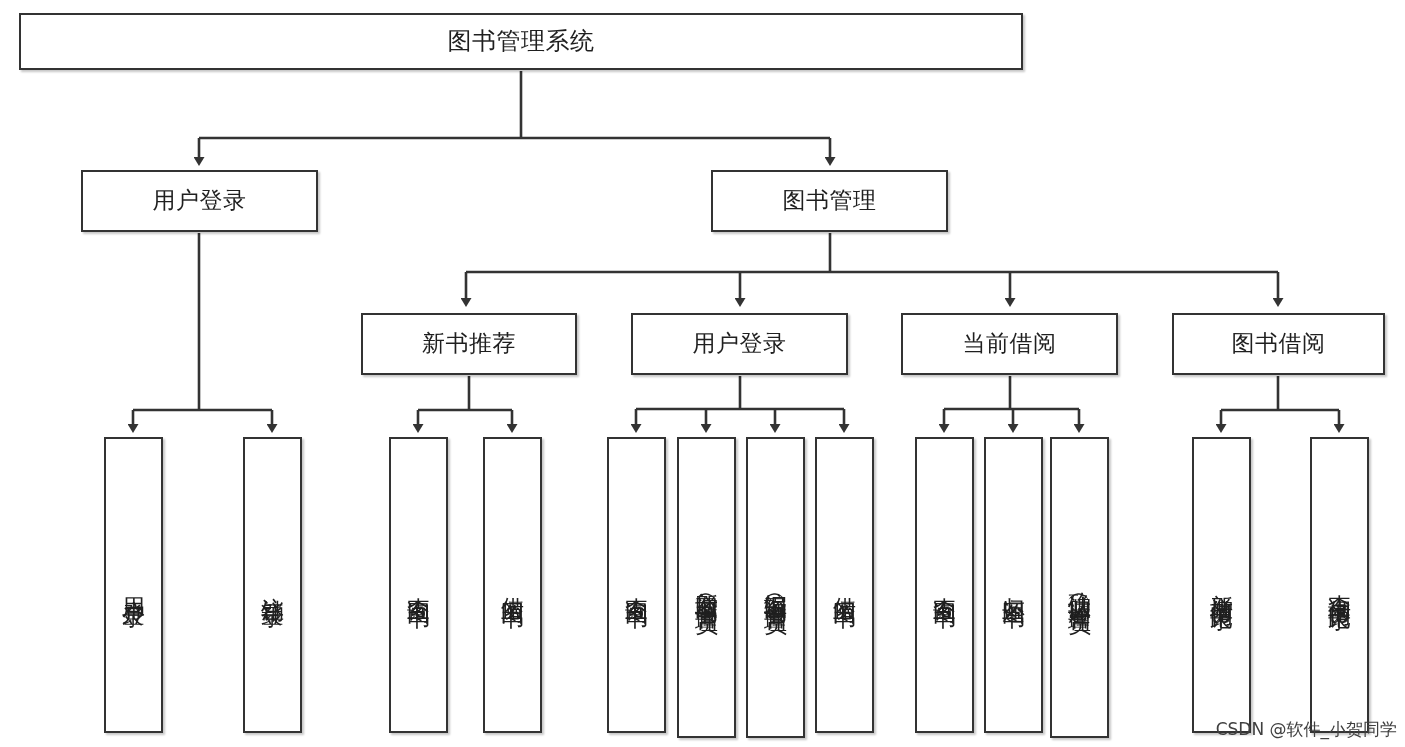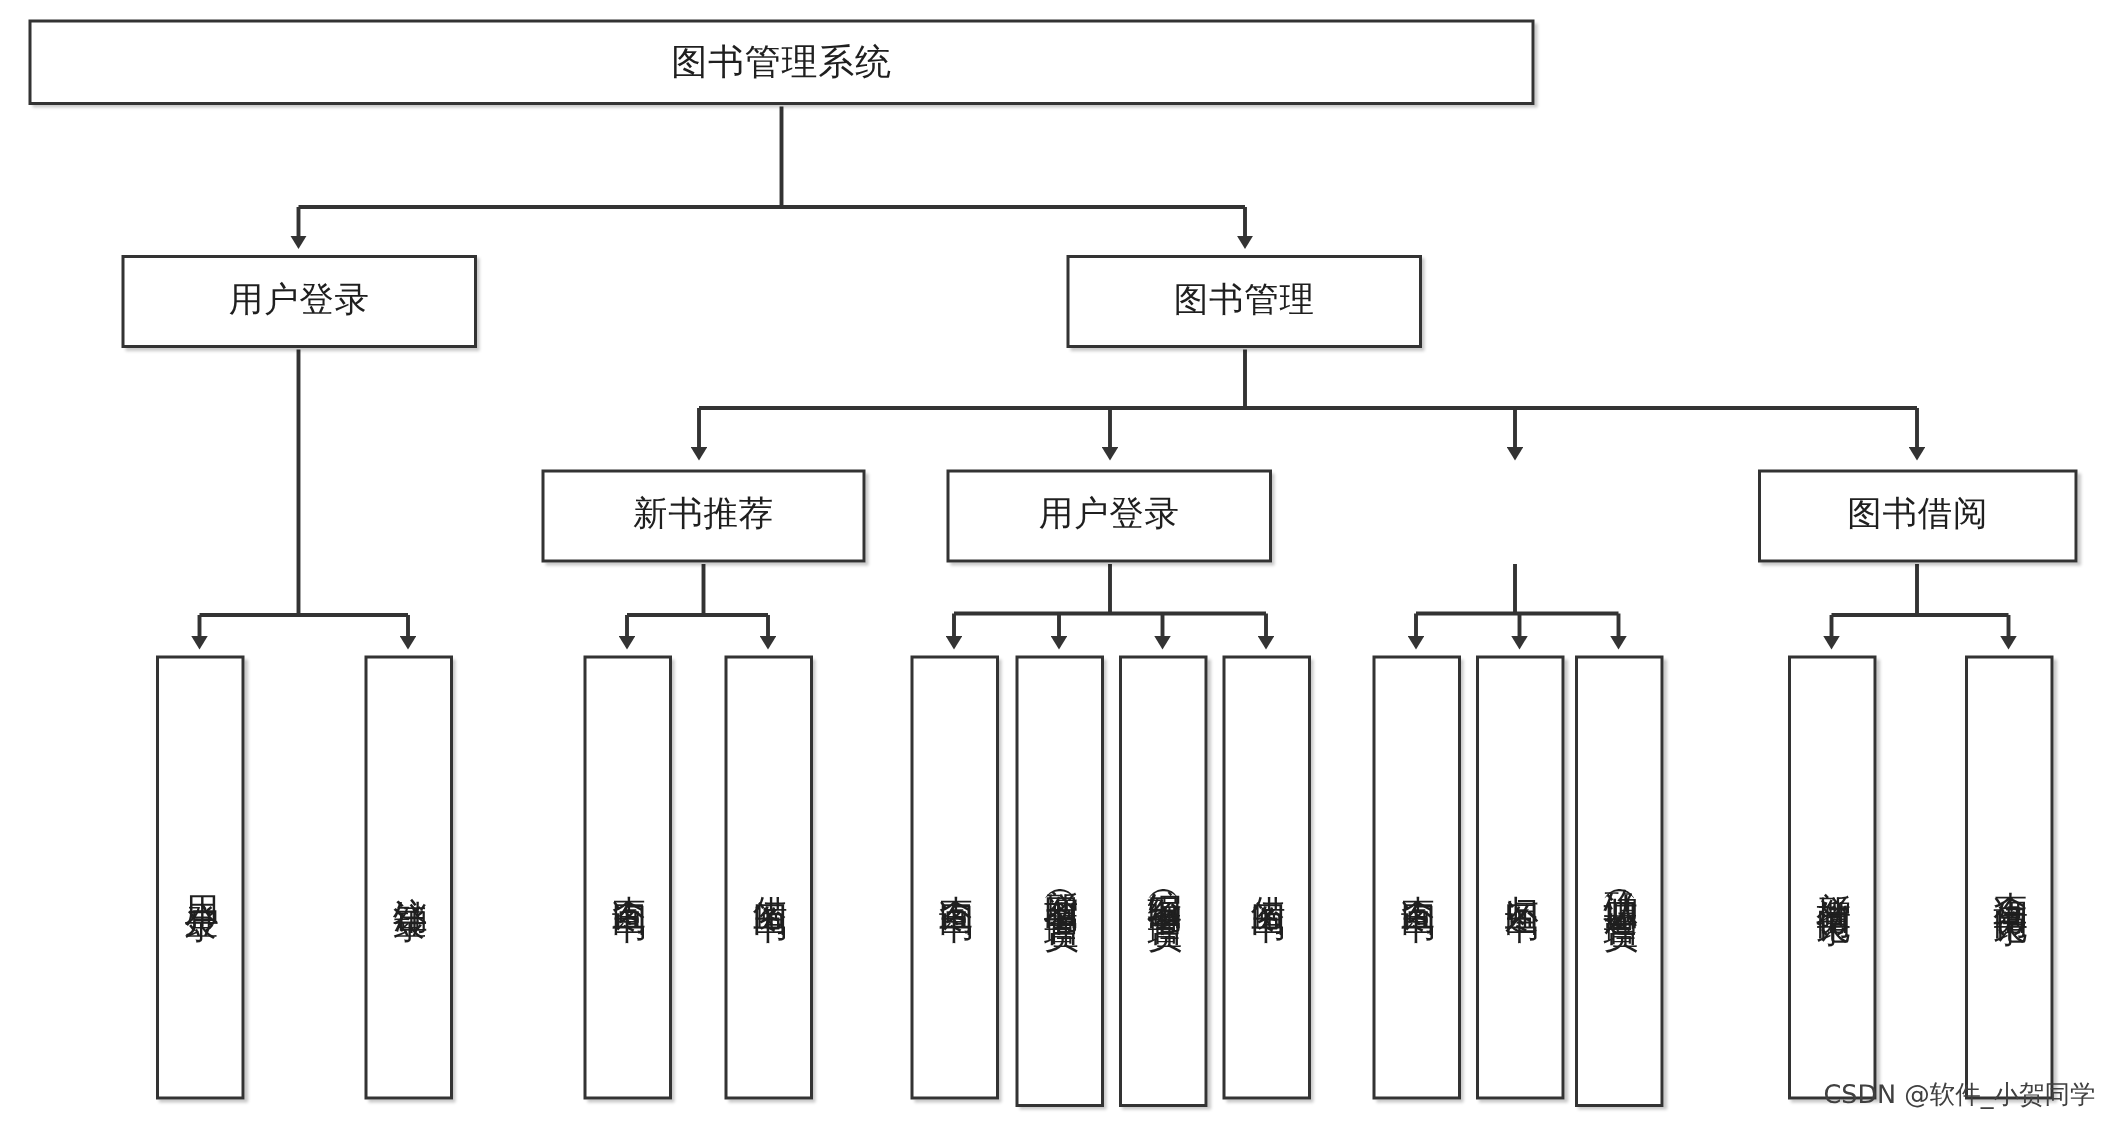--- a/index.html
+++ b/index.html
@@ -132,20 +132,23 @@
   <div class="node horiz" style="left:711px; top:170px; width:237px; height:62px;">
     <span class="lbl">图书管理</span>
   </div>
 
   <div class="node horiz" style="left:361px; top:313px; width:216px; height:62px;">
     <span class="lbl">新书推荐</span>
   </div>
   <div class="node horiz" style="left:631px; top:313px; width:217px; height:62px;">
     <span class="lbl">用户登录</span>
   </div>
+  <div class="node horiz" style="left:901px; top:313px; width:217px; height:62px;">
+    <span class="lbl">当前借阅</span>
+  </div>
   <div class="node horiz" style="left:1172px; top:313px; width:213px; height:62px;">
     <span class="lbl">图书借阅</span>
   </div>
 
   <div class="node vert" style="left:104px; top:437px; width:59px; height:296px;">
     <span class="lbl">用户登录</span>
   </div>
   <div class="node vert" style="left:243px; top:437px; width:59px; height:296px;">
     <span class="lbl">注销登录</span>
   </div>

